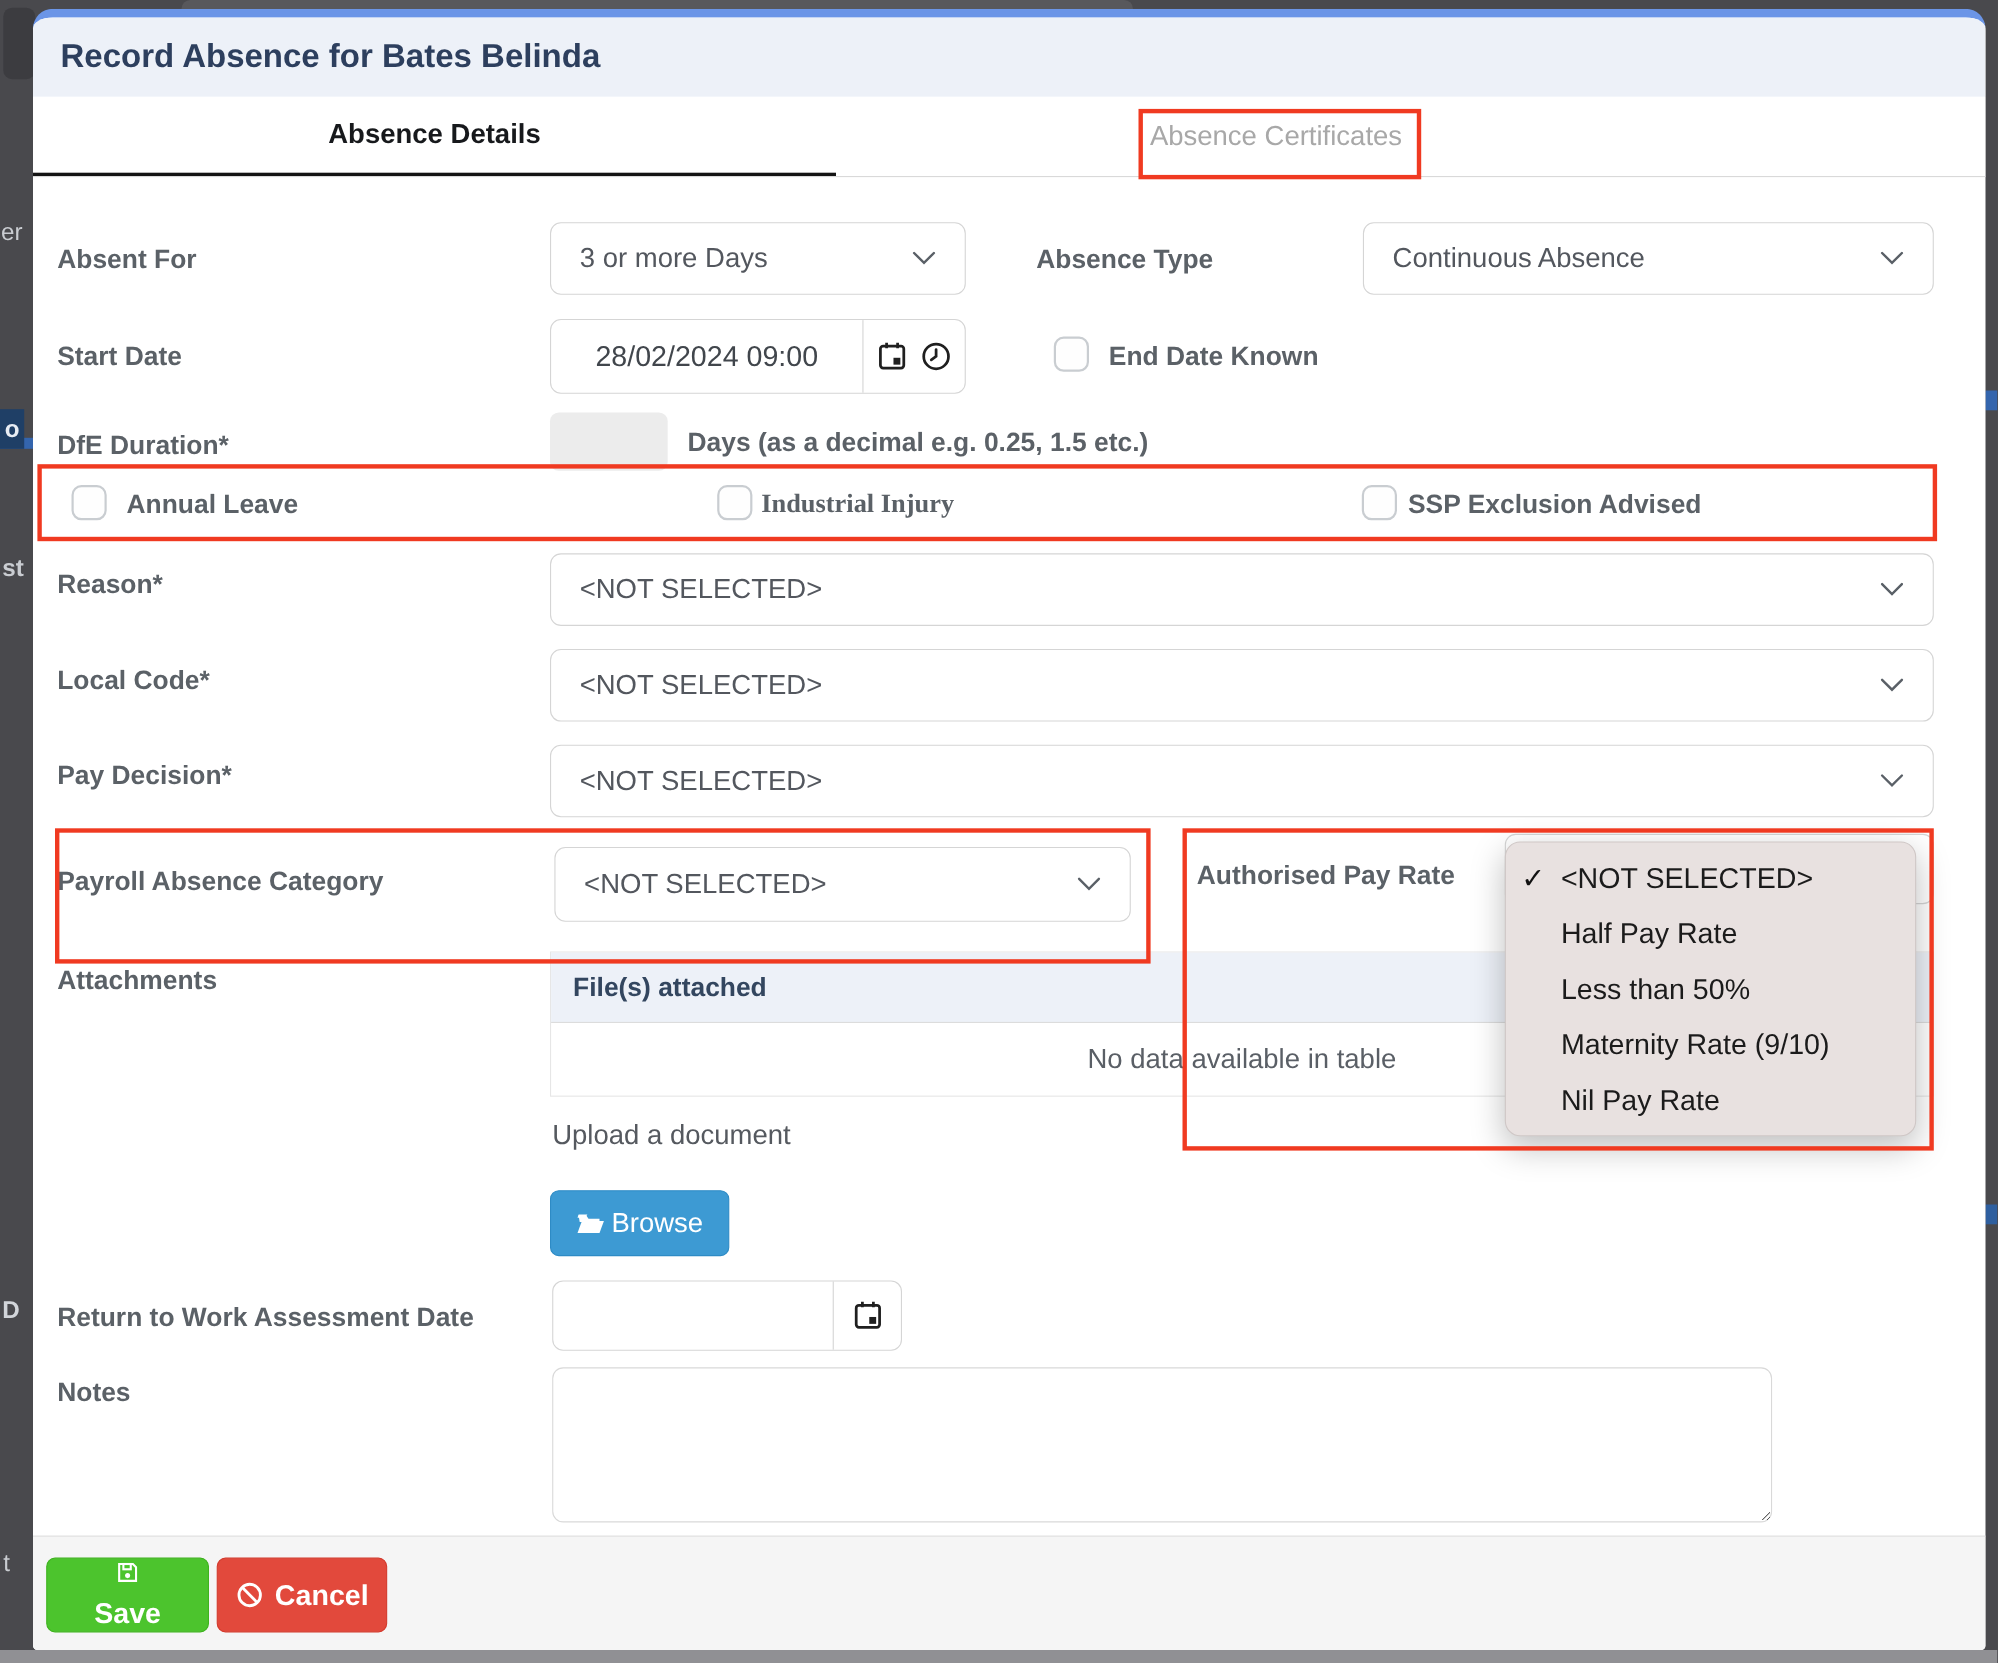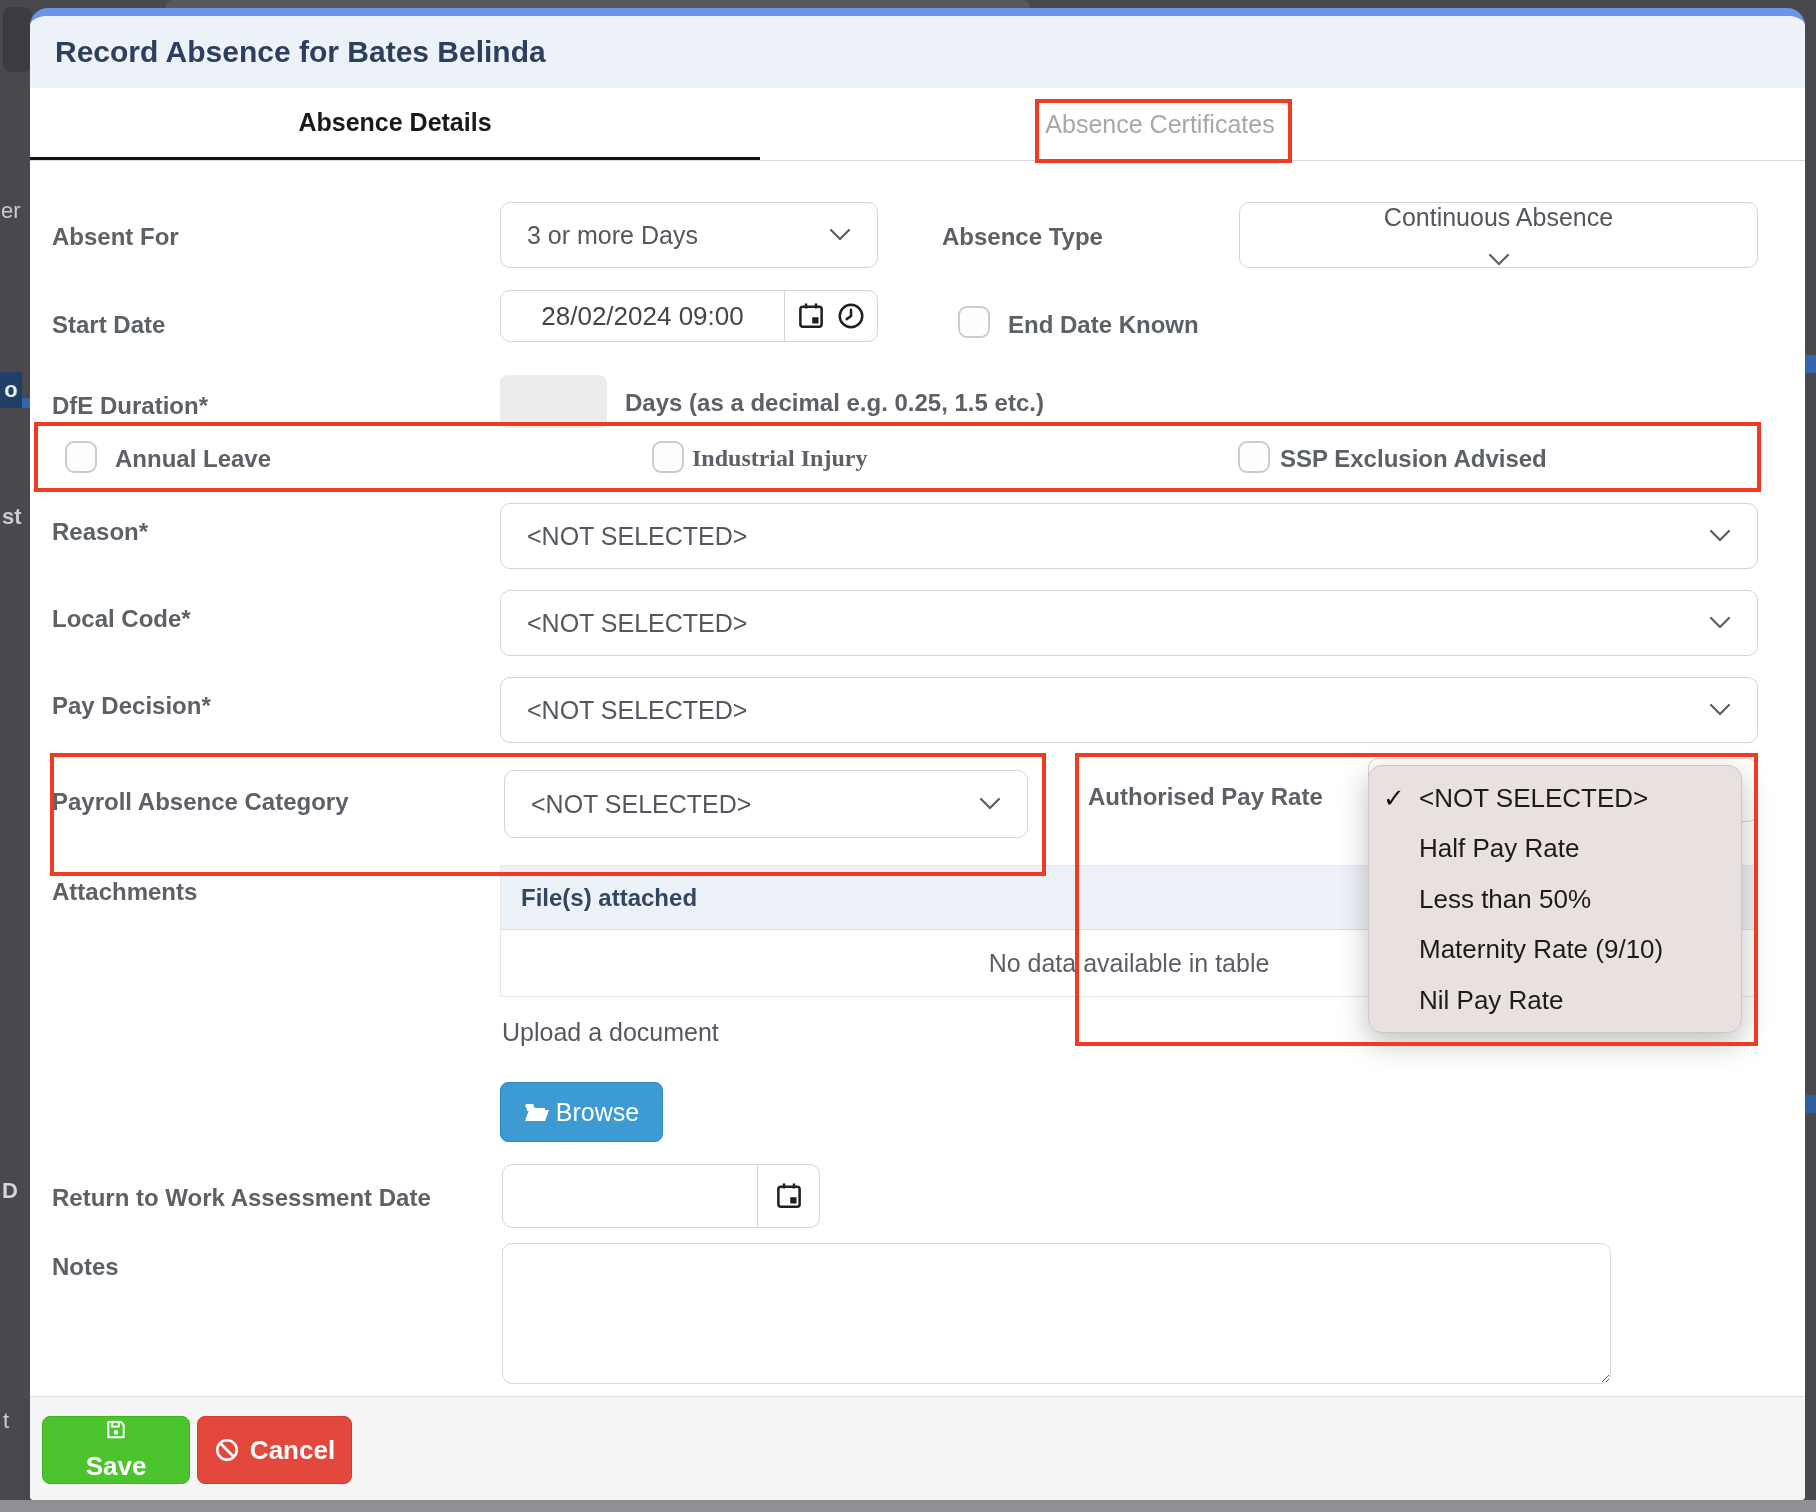--- a/index.html
+++ b/index.html
@@ -38,23 +38,23 @@
        padding:0 26px;font-size:25px;color:#53575e;}
   .sel .val{flex:1;}
   .chev{flex:none;}
   .cbox{position:absolute;width:32px;height:32px;border:2px solid #c9cdd1;border-radius:9px;background:#fefefe;}
   .cblab{position:absolute;font-size:24px;font-weight:bold;color:#5b6167;white-space:nowrap;}
 
   
   .sel-absentfor{left:470px;top:186px;width:378px;height:66px;}
   .lab-absentfor{left:22px;top:207px;}
   .lab-abstype{left:912px;top:207px;}
-  .sel-abstype{left:1209px;top:186px;width:519px;height:66px;flex-direction:column;}
-
-  .dateinput{position:absolute;left:470px;top:274px;width:378px;height:52px;border:1px solid #d5d5d5;border-radius:10px;display:flex;background:#fff;}
+  .sel-abstype{left:1209px;top:186px;width:519px;height:66px;}
+
+  .dateinput{position:absolute;left:470px;top:274px;width:378px;height:68px;border:1px solid #d5d5d5;border-radius:10px;display:flex;background:#fff;}
   .datetext{width:283px;display:flex;align-items:center;justify-content:center;font-size:26px;color:#41464c;}
   .dateicons{flex:1;border-left:1px solid #d5d5d5;display:flex;align-items:center;justify-content:space-evenly;}
   .lab-startdate{left:22px;top:295px;}
   .cb-enddate{left:928px;top:290px;}
   .lab-enddate{left:978px;top:295px;}
 
   .lab-dfe{left:22px;top:376px;}
   .dfe-input{position:absolute;left:470px;top:359px;width:107px;height:53px;background:#ececec;border-radius:8px;}
   .dfe-hint{left:595px;top:373px;}
 

